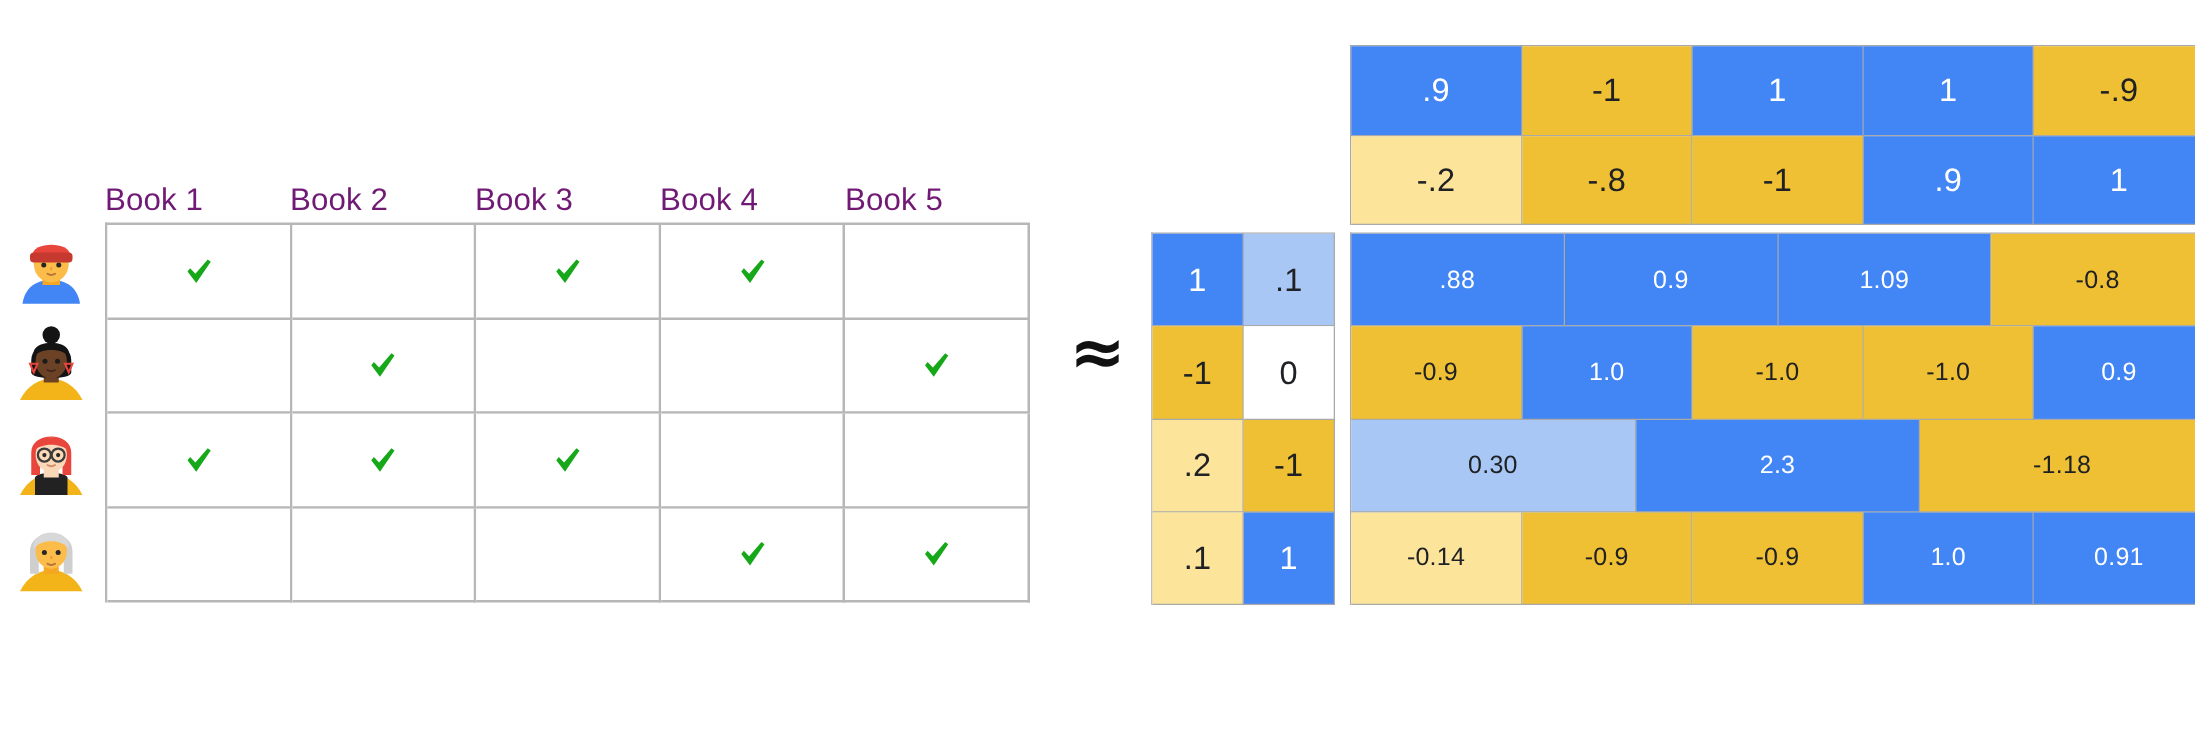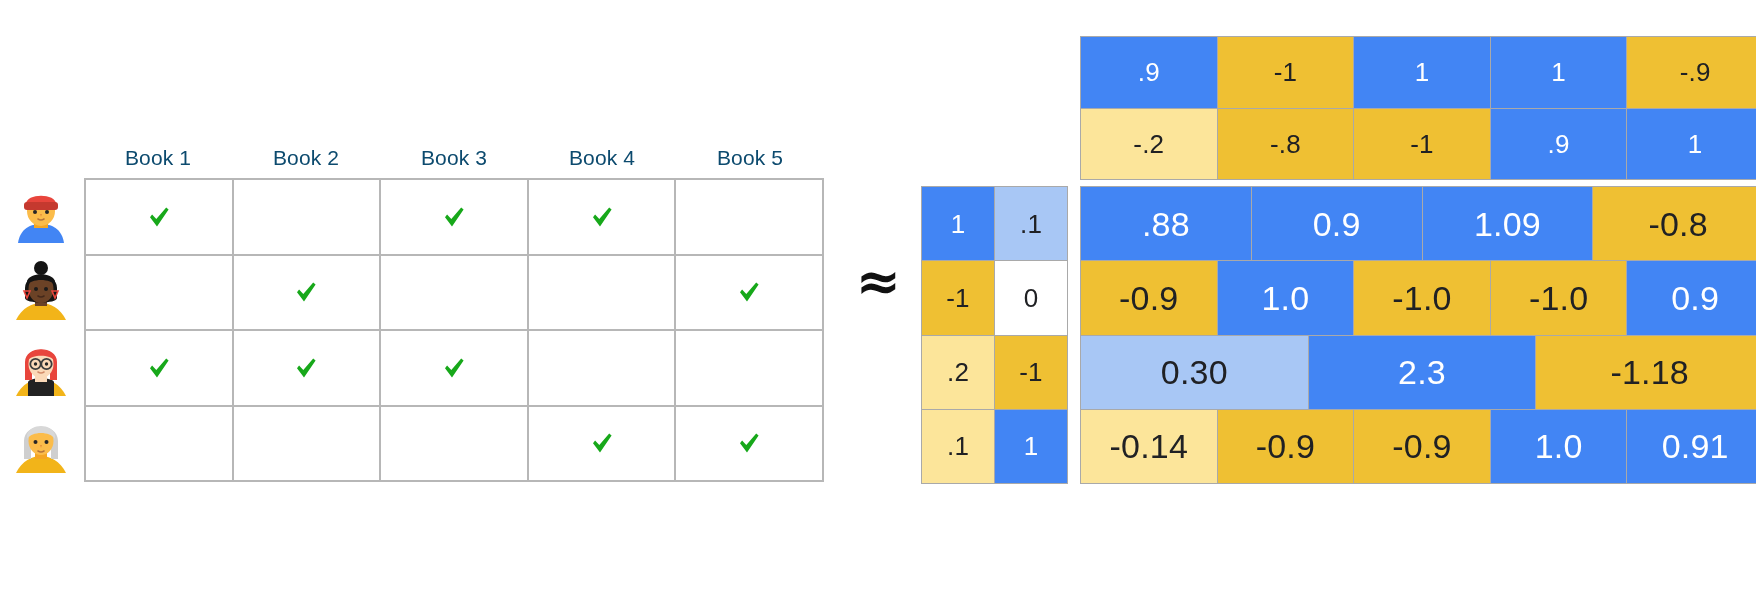--- a/index.html
+++ b/index.html
@@ -27,23 +27,23 @@
 
   #book-headers {
     position: absolute;
     left: 84px;
     top: 146px;
     width: 740px;
     display: flex;
   }
   .book-header {
     flex: 1 1 0;
-    text-align: center;
-    font-size: 21px;
-    color: #0c4a6e;
+    text-align: left;
+    font-size: 25px;
+    color: #701a75;
     letter-spacing: .1px;
     white-space: nowrap;
   }
 
   #avatar-column {
     position: absolute;
     left: 2px;
     top: 176px;
     width: 78px;
     height: 306px;
@@ -144,21 +144,21 @@
     width: 147px;
     height: 298px;
   }
   
   #matrix-product {
     left: 1080px;
     top: 186px;
     width: 684px;
     height: 298px;
   }
-  #matrix-product .matrix-cell { font-size: 34px; }
+  #matrix-product .matrix-cell { font-size: 20px; }
 </style>
 </head>
 <body>
 
 <div id="ratings-panel">
 
   <div id="book-headers">
       <div class="book-header">Book 1</div>
       <div class="book-header">Book 2</div>
       <div class="book-header">Book 3</div>

